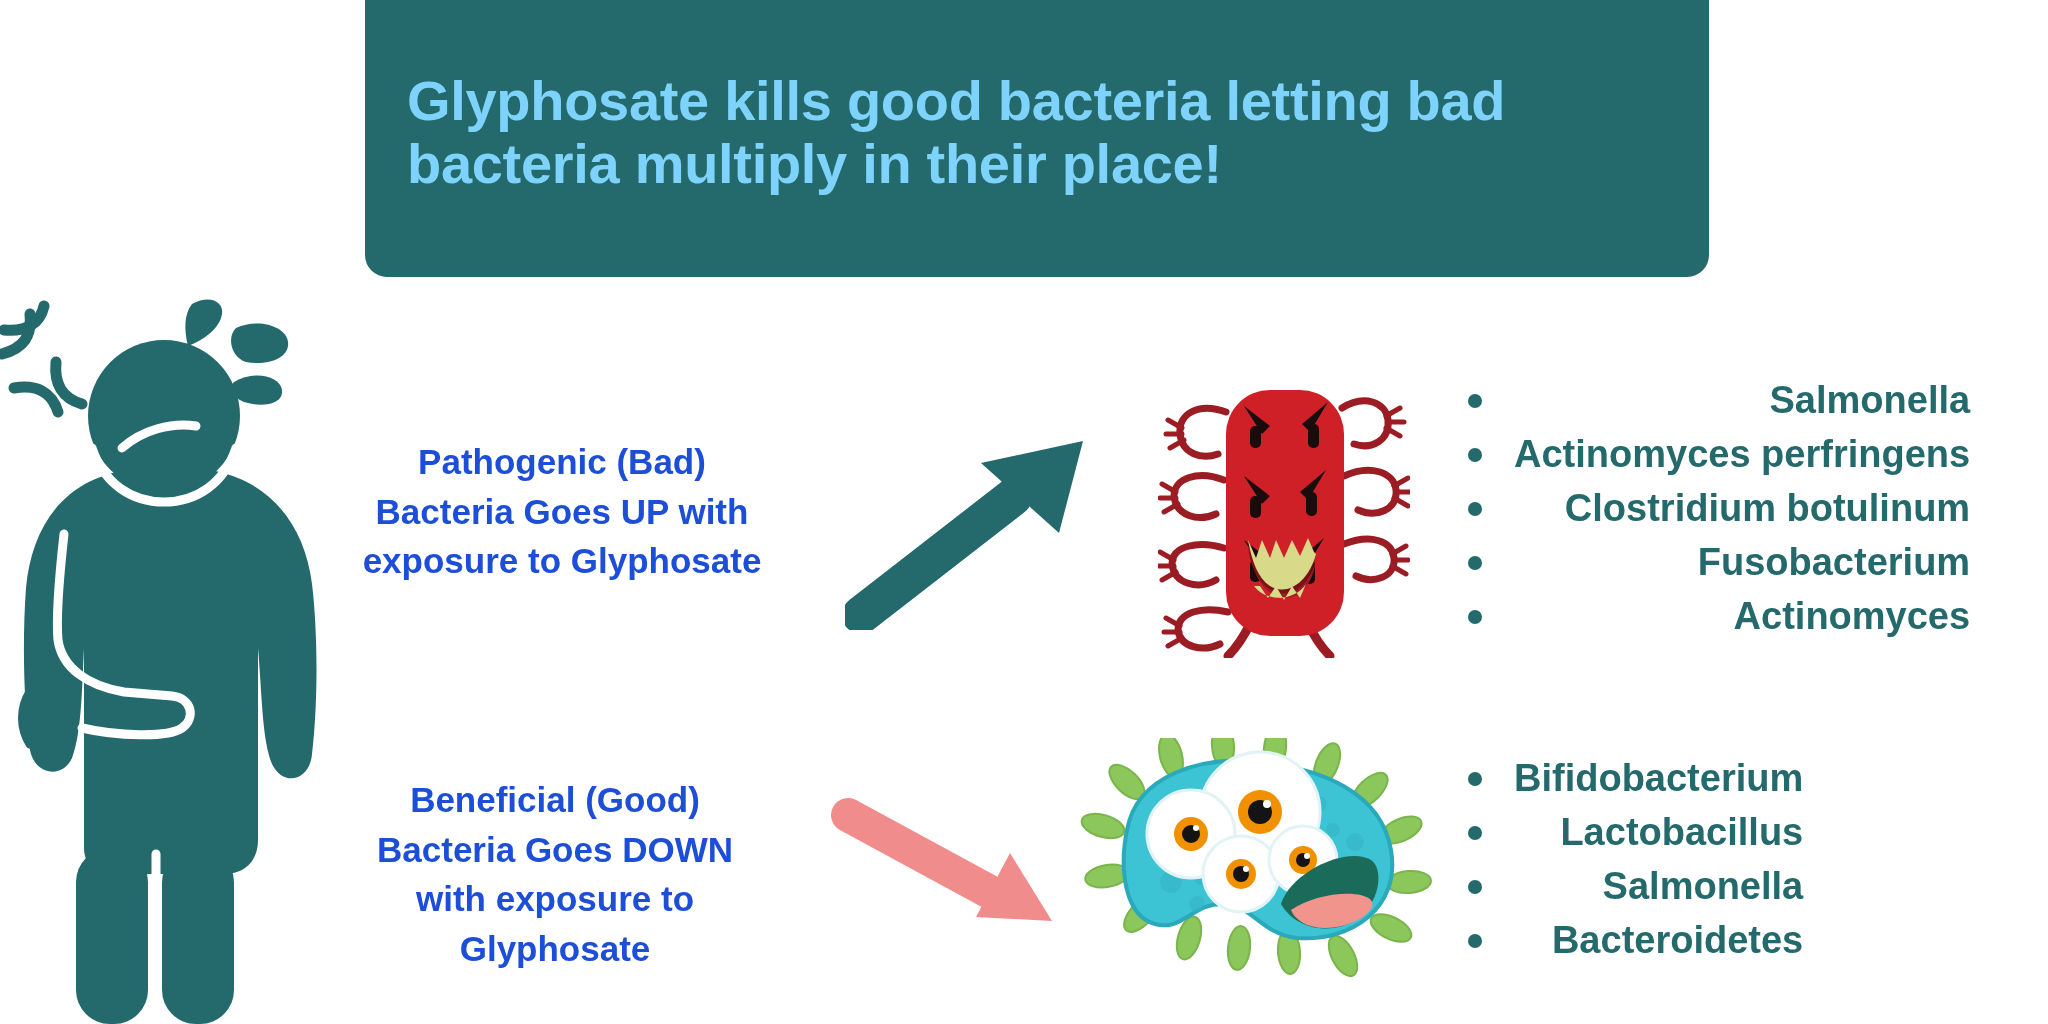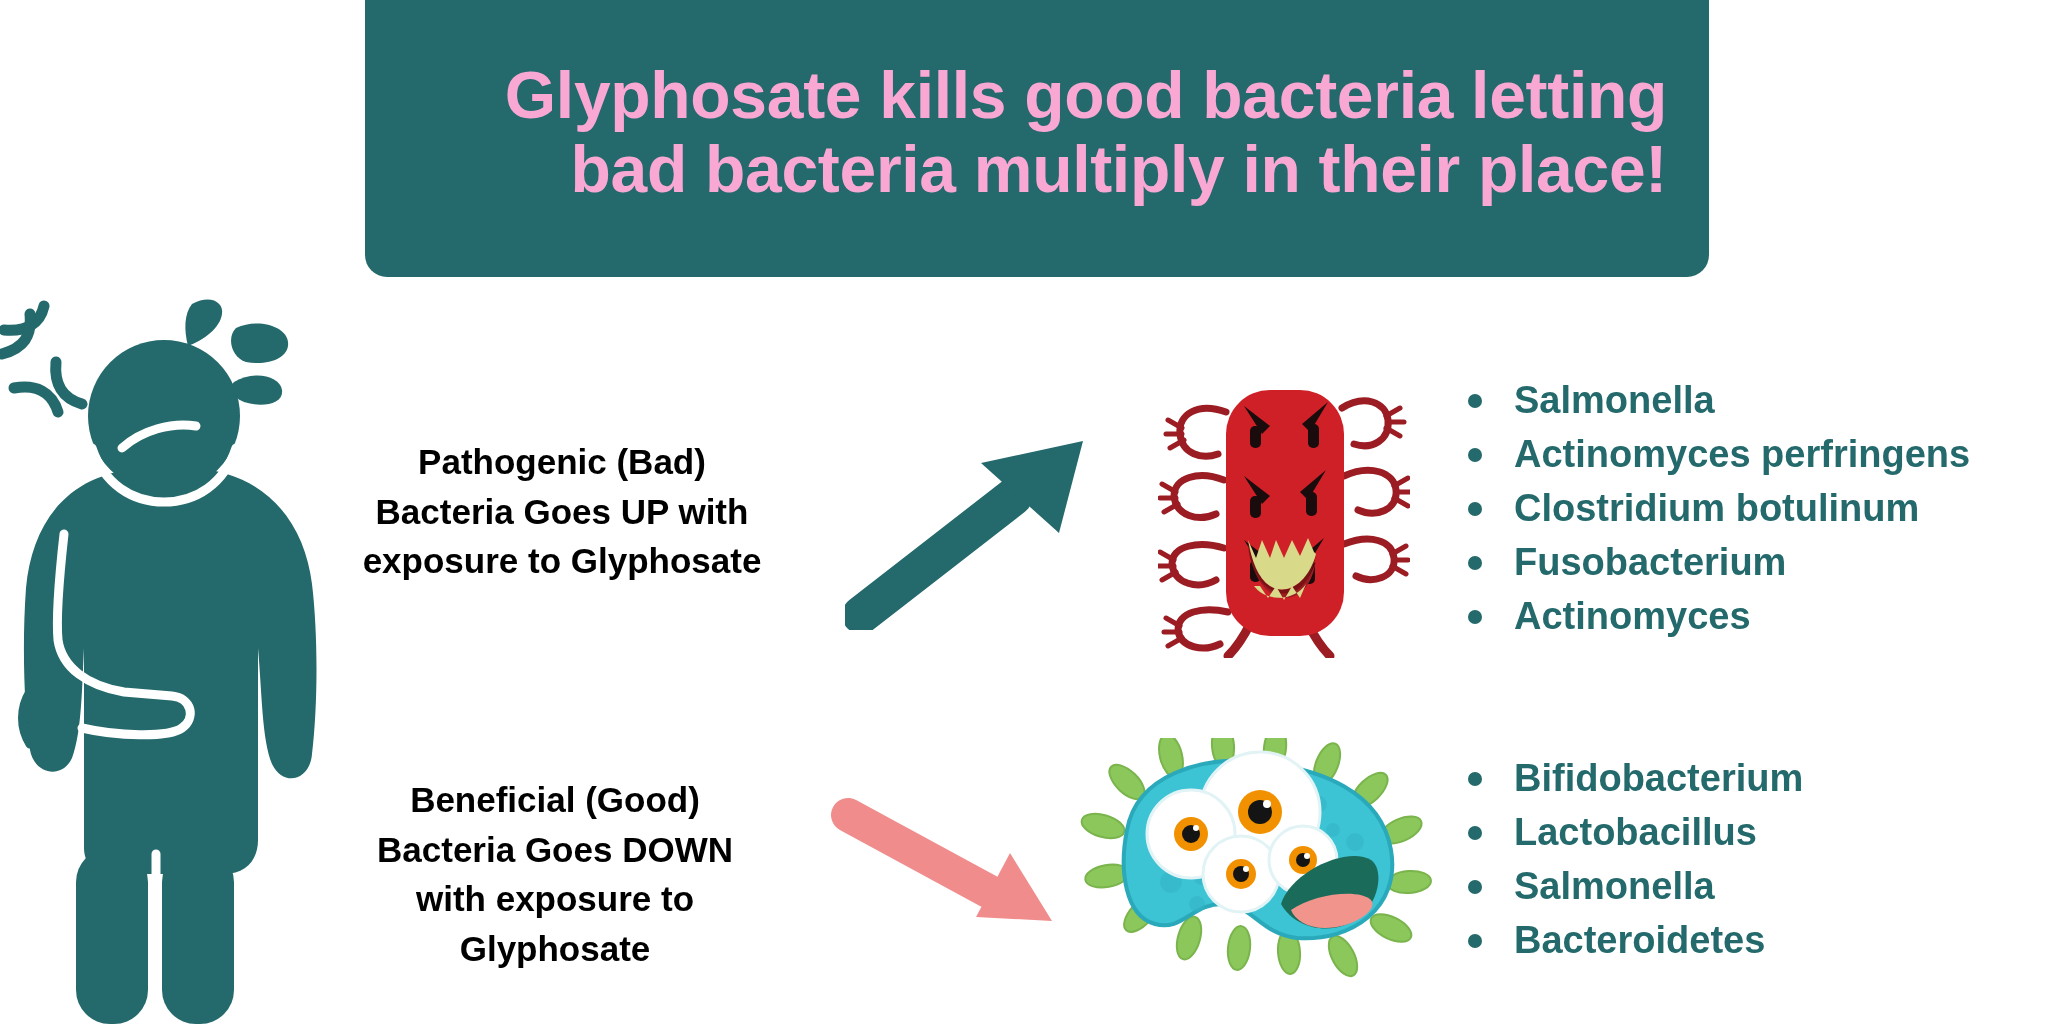--- a/index.html
+++ b/index.html
@@ -25,43 +25,43 @@
     width: 1344px;
     height: 277px;
     background: #24696b;
     border-radius: 0 0 22px 22px;
     display: flex;
     align-items: center;
     justify-content: center;
     padding: 0 40px 12px 40px;
   }
   .header-title {
-    color: #f9a8d4;
+    color: #7dd3fc;
     font-family: "Liberation Sans", sans-serif;
     font-weight: bold;
-    font-size: 66px;
+    font-size: 56px;
     line-height: 1.12;
-    text-align: right;
+    text-align: left;
     letter-spacing: -0.3px;
     max-width: 1260px;
   }
 
   
   .person-figure {
     position: absolute;
     left: -4px;
     top: 288px;
     width: 340px;
     height: 736px;
   }
 
   
   .side-label {
     position: absolute;
-    color: #000000;
+    color: #1d4ed8;
     font-family: "Liberation Sans", sans-serif;
     font-weight: bold;
     font-size: 35px;
     line-height: 1.42;
     text-align: center;
     width: 420px;
   }
   .label-bad  { left: 352px; top: 437px; }
   .label-good { left: 345px; top: 775px; }
 
@@ -80,20 +80,21 @@
     color: #24696b;
     font-family: "Liberation Sans", sans-serif;
     font-weight: bold;
     font-size: 38px;
     line-height: 1.42;
   }
   .bac-list li {
     position: relative;
     padding-left: 52px;
     white-space: nowrap;
+    text-align: right;
   }
   .bac-list li .bullet-dot {
     position: absolute;
     left: 6px;
     top: 50%;
     width: 14px;
     height: 14px;
     margin-top: -7px;
     border-radius: 50%;
     background: #24696b;

